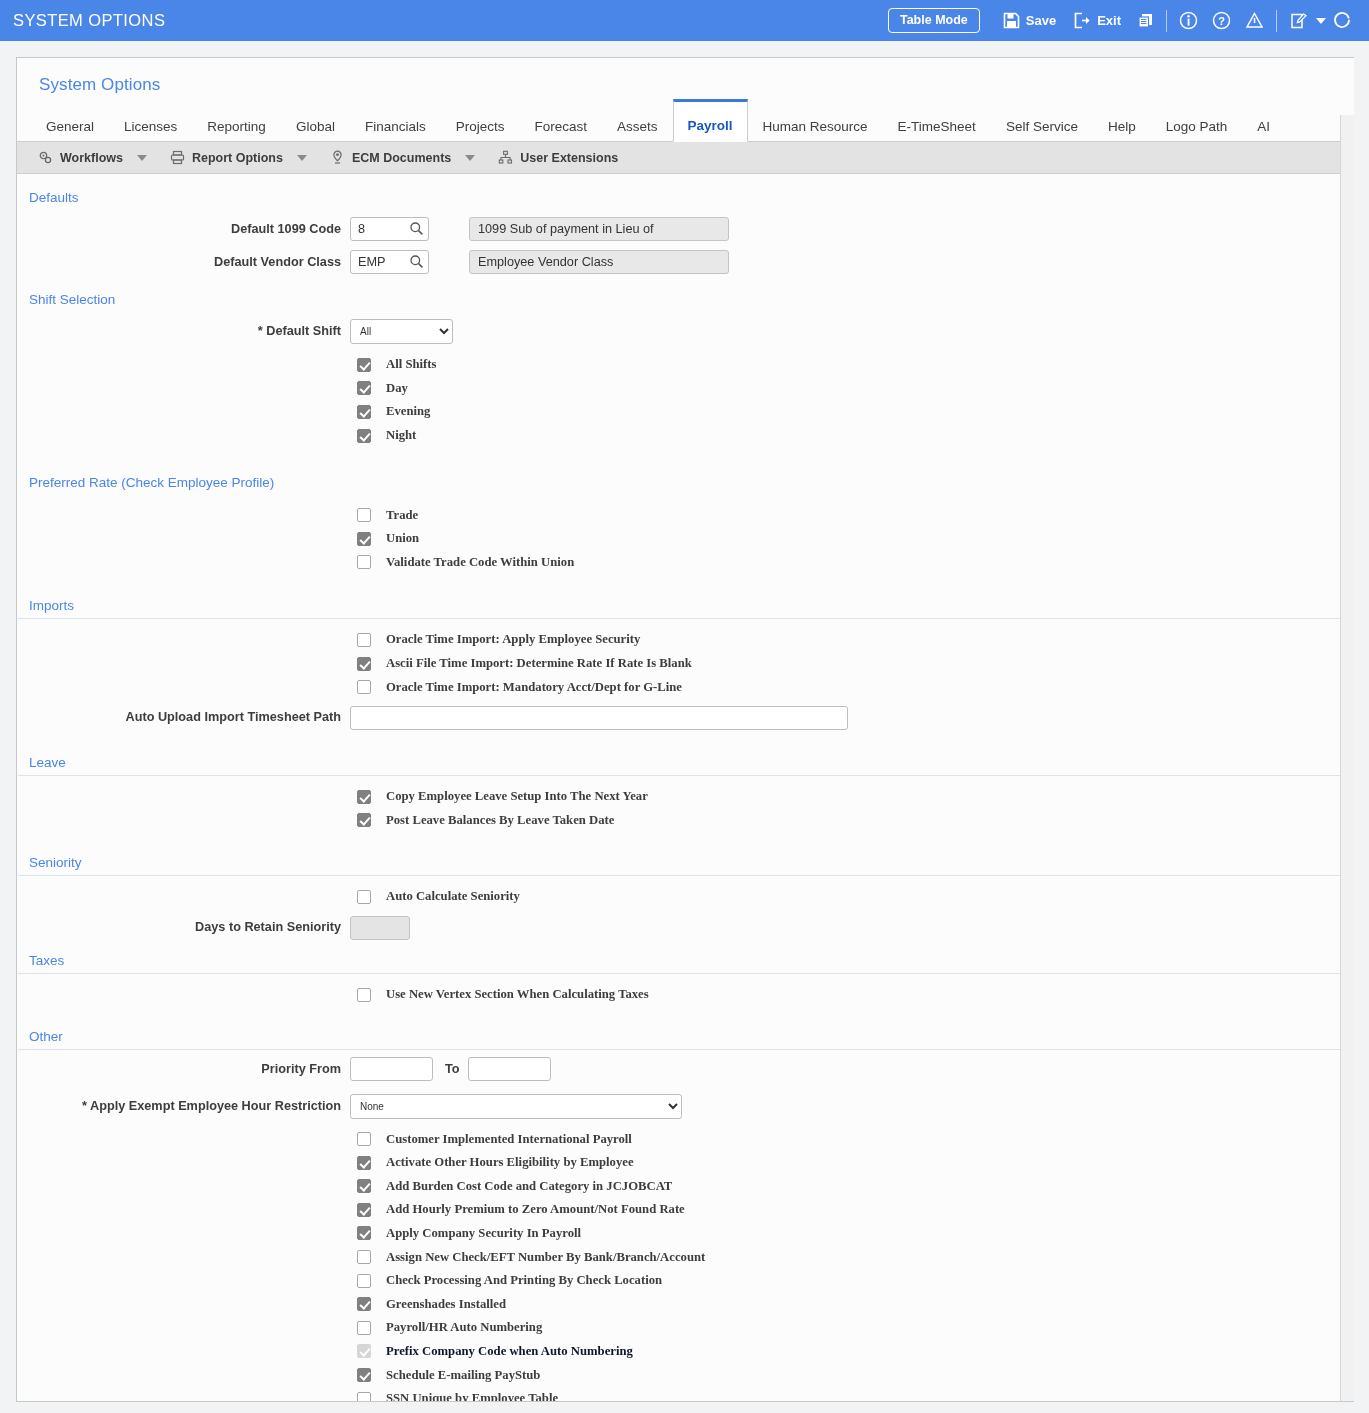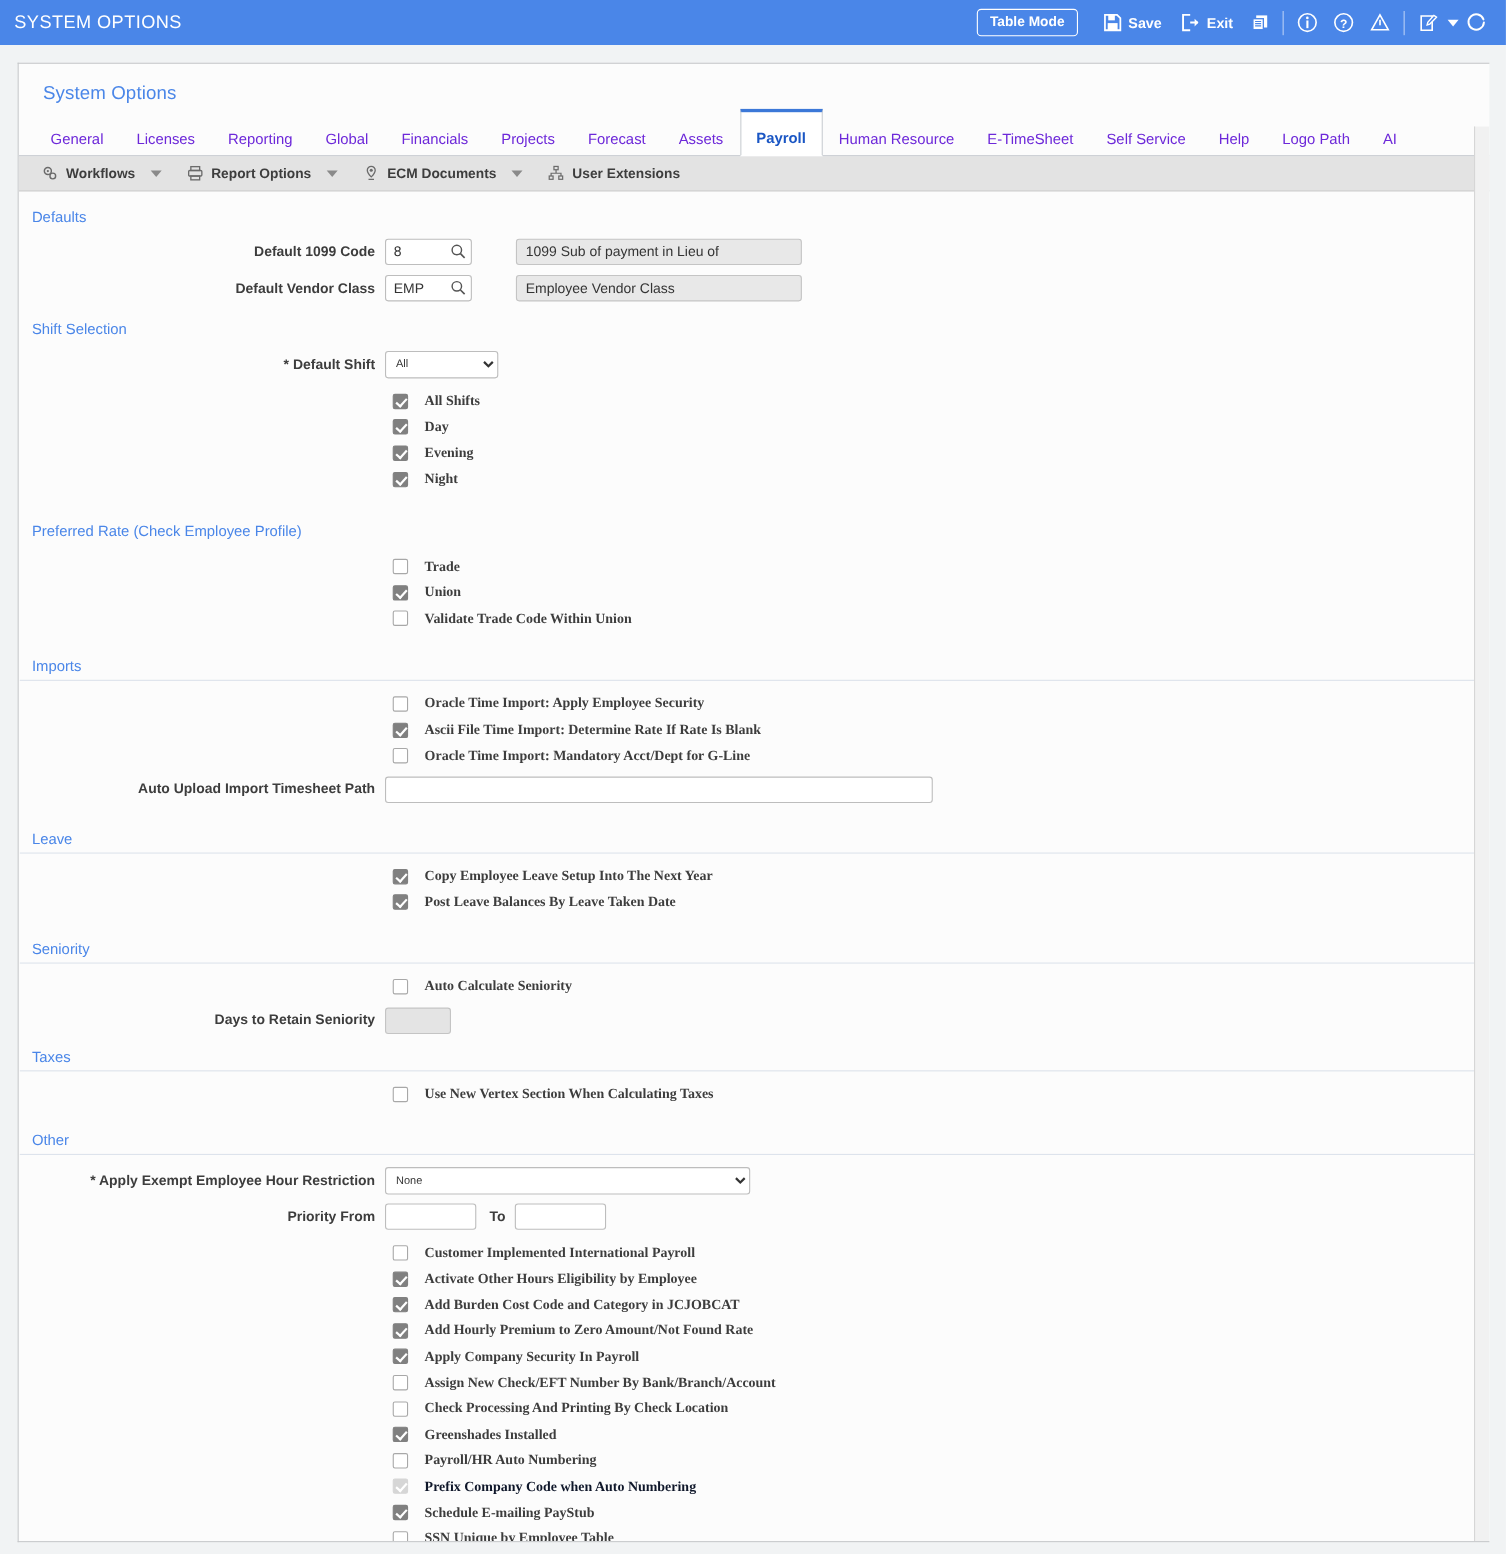--- a/index.html
+++ b/index.html
@@ -80,21 +80,21 @@
 
   
   .tabs {
     position: relative;
     margin: 17px 0 0 0; padding-left: 14px;
     height: 30px;
     border-bottom: 1px solid #c9cdd2;
     display: flex; align-items: flex-end;
   }
   .tab {
-    font-size: 13.5px; color: #6d28d9;
+    font-size: 13.5px; color: #404040;
     padding: 6px 14px 7px; cursor: pointer;
     border: 1px solid transparent; border-bottom: none;
     position: relative; top: 1px; line-height: 16px;
   }
   .tab.active {
     color: #1a56c4; font-weight: bold;
     background: #ffffff;
     border: 1px solid #c9cdd2; border-bottom: 1px solid #ffffff;
     border-top: 3px solid #3c78d8;
     padding-top: 16px;
@@ -481,30 +481,30 @@
       <div style="height:9px"></div>
       <div>
           <div class="cbrow">
             <span class="cb"></span>
             <span class="cb-lbl">Use New Vertex Section When Calculating Taxes</span>
           </div>
         </div>
 
       <div class="section-head" style="padding-top:23px">Other</div>
       <div class="divider"></div>
-      <div class="row" style="margin-top:9px">
-        <div class="lbl">* Apply Exempt Employee Hour Restriction</div>
-        <select class="combo exempt-combo"><option>None</option></select>
-      </div>
       <div class="row">
         <div class="lbl">Priority From</div>
         <input type="text" class="prio-input" value="" style="">
         <span class="to-lbl">To</span>
         <input type="text" class="prio-input" value="" style="">
       </div>
+      <div class="row" style="margin-top:9px">
+        <div class="lbl">* Apply Exempt Employee Hour Restriction</div>
+        <select class="combo exempt-combo"><option>None</option></select>
+      </div>
       <div style="height:7px"></div>
       <div>
           <div class="cbrow">
             <span class="cb"></span>
             <span class="cb-lbl">Customer Implemented International Payroll</span>
           </div>
           <div class="cbrow">
             <span class="cb on"></span>
             <span class="cb-lbl">Activate Other Hours Eligibility by Employee</span>
           </div>

